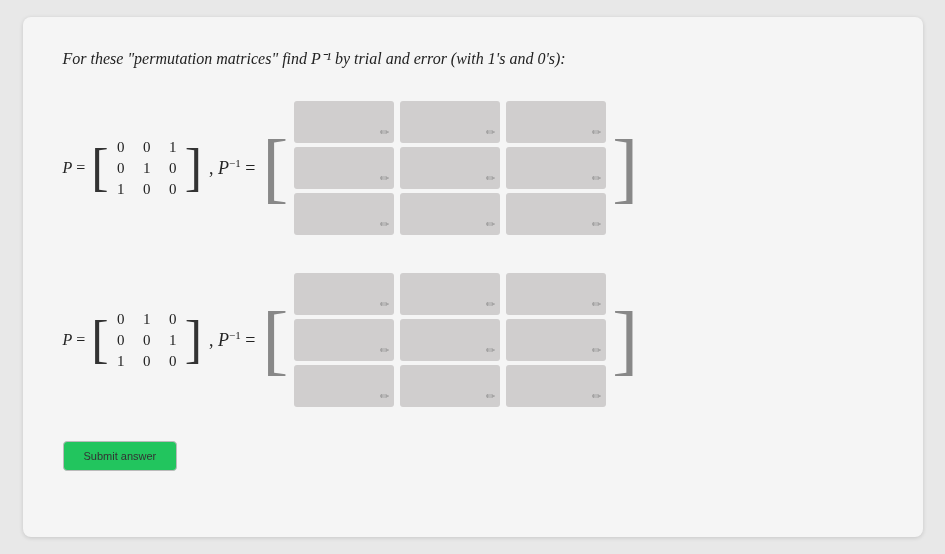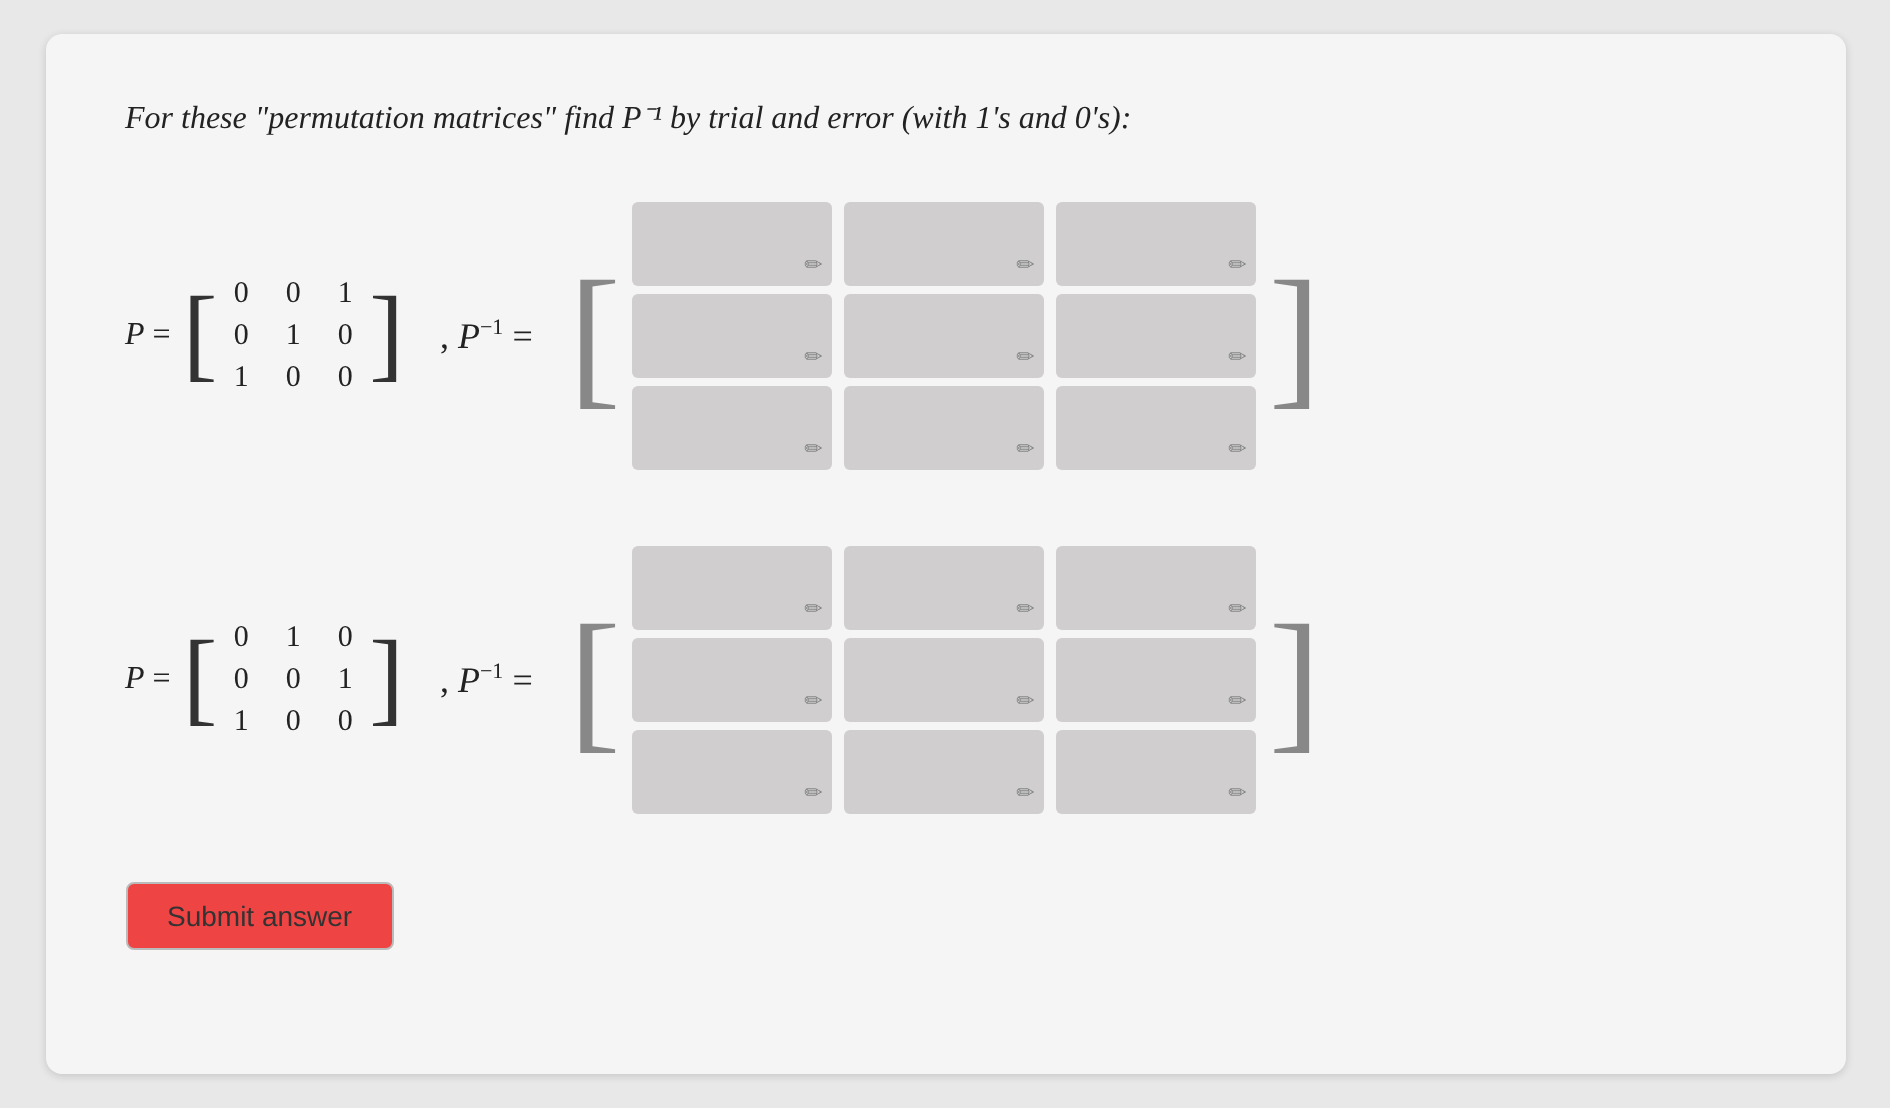--- a/index.html
+++ b/index.html
@@ -79,21 +79,21 @@
 
     .matrix-cell-val {
       width: 12px;
       text-align: center;
     }
 
     
     .equals-sign {
       font-size: 18px;
       color: #222;
-      margin: 0 18px;
+      margin: 0 7px;
     }
 
     .input-matrix-wrap {
       display: flex;
       align-items: center;
     }
 
     .big-bracket-left,
     .big-bracket-right {
       font-size: 78px;
@@ -146,22 +146,22 @@
     .button-row {
       display: flex;
       gap: 10px;
       margin-top: 20px;
     }
 
     .btn {
       padding: 8px 20px;
       border: 1px solid #bbb;
       border-radius: 4px;
-      background: #ef4444;
-      font-size: 14px;
+      background: #22c55e;
+      font-size: 11px;
       color: #333;
       cursor: pointer;
       font-family: Arial, sans-serif;
     }
 
     sup {
       font-size: 11px;
     }
   </style>
 </head>

